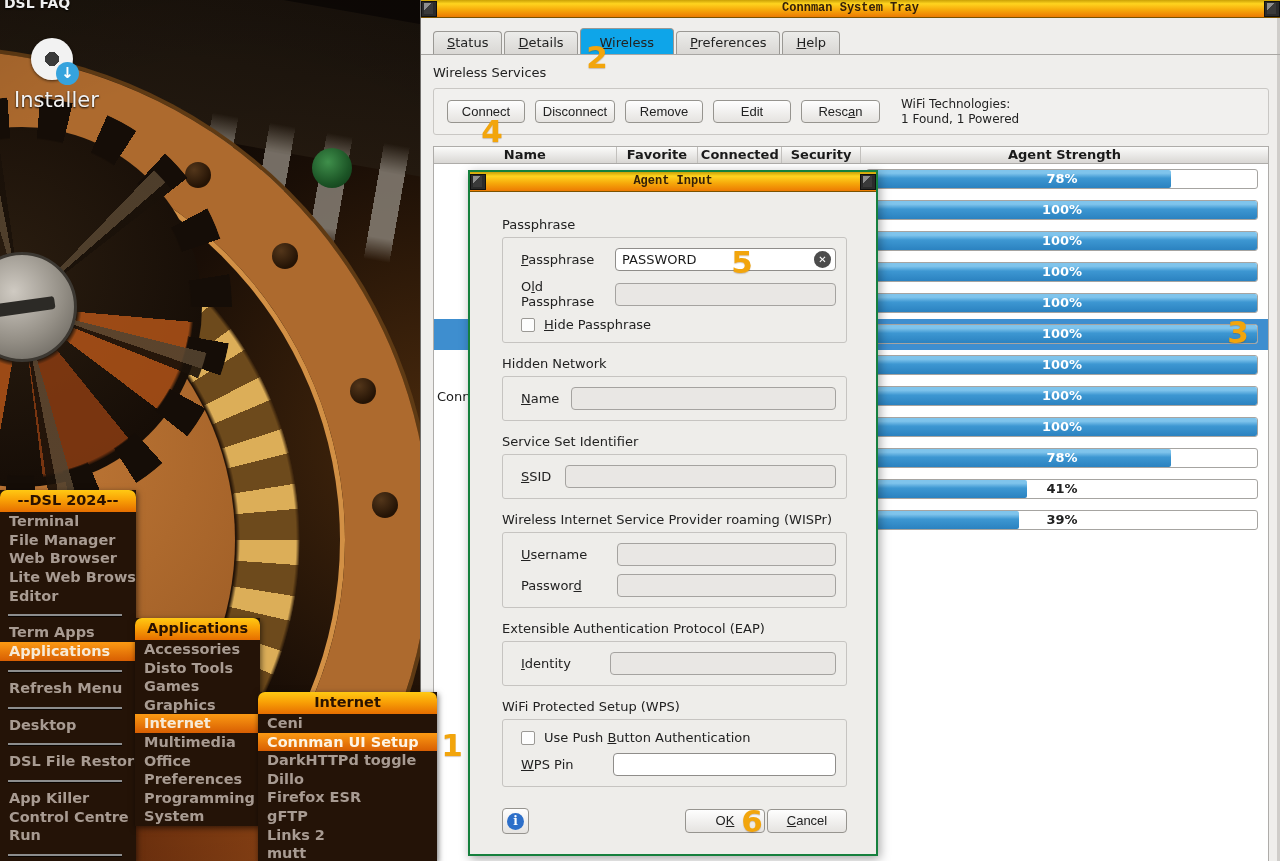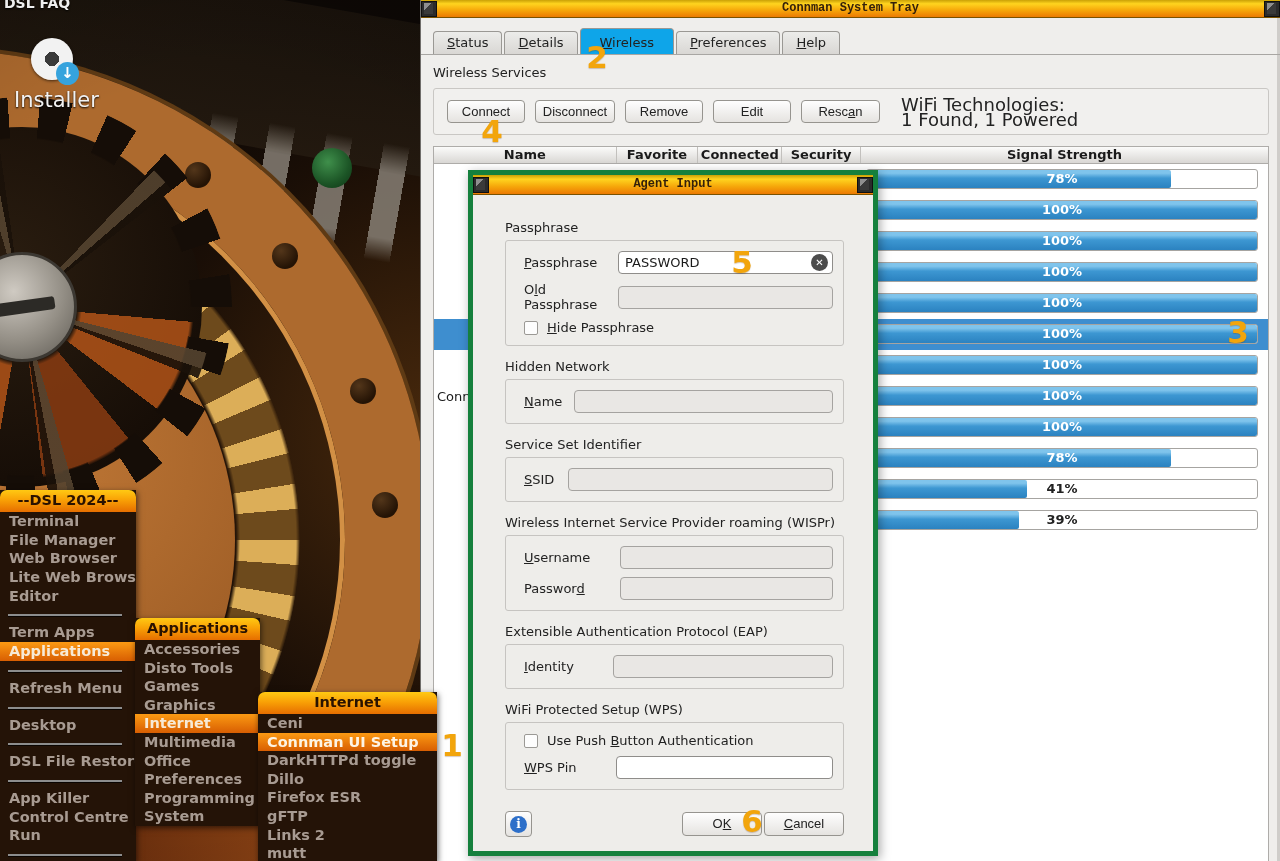--- a/index.html
+++ b/index.html
@@ -106,21 +106,21 @@
 
   .section-label { position:absolute; left:12px; top:65px; font-size:13px; color:#222; }
 
   .toolbar { position:absolute; left:12px; top:88px; width:836px; height:47px;
           border:1px solid #c9c7c4; border-radius:3px; display:flex; align-items:center;
           padding-left:13px; gap:10px; background:#f1f0ee; }
   .btn { height:23px; font-size:13px; color:#222; text-align:center;
           background:linear-gradient(180deg,#fefefe,#e5e3e0); border:1px solid #96948f;
           border-radius:4px; line-height:21px; }
   .btn.w78 { width:78px; } .btn.w80 { width:80px; } .btn.w79 { width:79px; }
-  .wifi-info { margin-left:11px; font-size:18px; color:#222; line-height:15px; }
+  .wifi-info { margin-left:11px; font-size:12px; color:#222; line-height:15px; }
 
   .theader { position:absolute; left:12px; top:146px; width:836px; height:18px; display:flex;
           background:linear-gradient(180deg,#fbfbfa,#d9d7d4); border:1px solid #aeaca9; }
   .th { font-size:13px; font-weight:700; color:#1a1a1a; text-align:center; line-height:16px;
           border-right:1px solid #c2c0bd; }
   .th:last-child { border-right:none; }
   .th.c-name{width:183px;} .th.c-fav{width:82px;} .th.c-conn{width:84px;} .th.c-sec{width:79px;} .th.c-sig{width:408px;}
 
   .tbody { position:absolute; left:12px; top:164px; width:836px; bottom:0; background:#fff;
           border-left:1px solid #aeaca9; border-right:1px solid #aeaca9; }
@@ -130,21 +130,21 @@
   .bar-track { position:absolute; left:432px; top:5px; width:392px; height:20px;
           border:1px solid #a6a4a1; border-radius:3px; background:#fff; }
   .bar-fill { height:100%; border-radius:2px;
           background:linear-gradient(180deg,#7fc4ec 0 18%, #3d97d2 45%, #2b82c0 100%); }
   .bar-label { position:absolute; inset:0; text-align:center; line-height:18px;
           font-size:13px; font-weight:700; color:#fff; }
   .bar-label.dark { color:#222; }
 
   
   .dialog { position:absolute; left:468px; top:170px; width:410px; height:686px;
-          background:#eeedea; border:5px solid #15803d; box-shadow:2px 3px 10px rgba(0,0,0,.35); z-index:5; }
+          background:#eeedea; border:2px solid #15803d; box-shadow:2px 3px 10px rgba(0,0,0,.35); z-index:5; }
   .dialog .titlebar { height:20px; }
   .dialog .titlebar-text { top:2px; }
   .dialog .tb-icon { top:2px; }
   .dialog-body { position:absolute; left:0; right:0; top:21px; bottom:0; padding:24px 29px 0 32px; }
   .group-title { font-size:13px; color:#222; margin:0 0 5px 0; }
   .groupbox { border:1px solid #c6c4c1; border-radius:3px; padding:10px 10px 10px 18px; margin-bottom:13px; }
   .frow { display:flex; align-items:center; margin-bottom:8px; }
   .frow:last-child { margin-bottom:0; }
   .flabel { font-size:13px; color:#222; flex:0 0 auto; }
   .finput { flex:1 1 auto; height:23px; border:1px solid #a5a3a0; border-radius:4px;
@@ -240,21 +240,21 @@
         <div>WiFi Technologies:</div>
         <div>1 Found, 1 Powered</div>
       </div>
     </div>
 
     <div class="theader">
       <div class="th c-name">Name</div>
       <div class="th c-fav">Favorite</div>
       <div class="th c-conn">Connected</div>
       <div class="th c-sec">Security</div>
-      <div class="th c-sig">Signal Strength</div>
+      <div class="th c-sig">Agent Strength</div>
     </div>
 
     <div class="tbody">
       <div class="trow">
         <div class="bar-track">
             <div class="bar-fill" style="width: 78%;"></div>
             <div class="bar-label">78%</div>
           </div>
       </div>
       <div class="trow">

